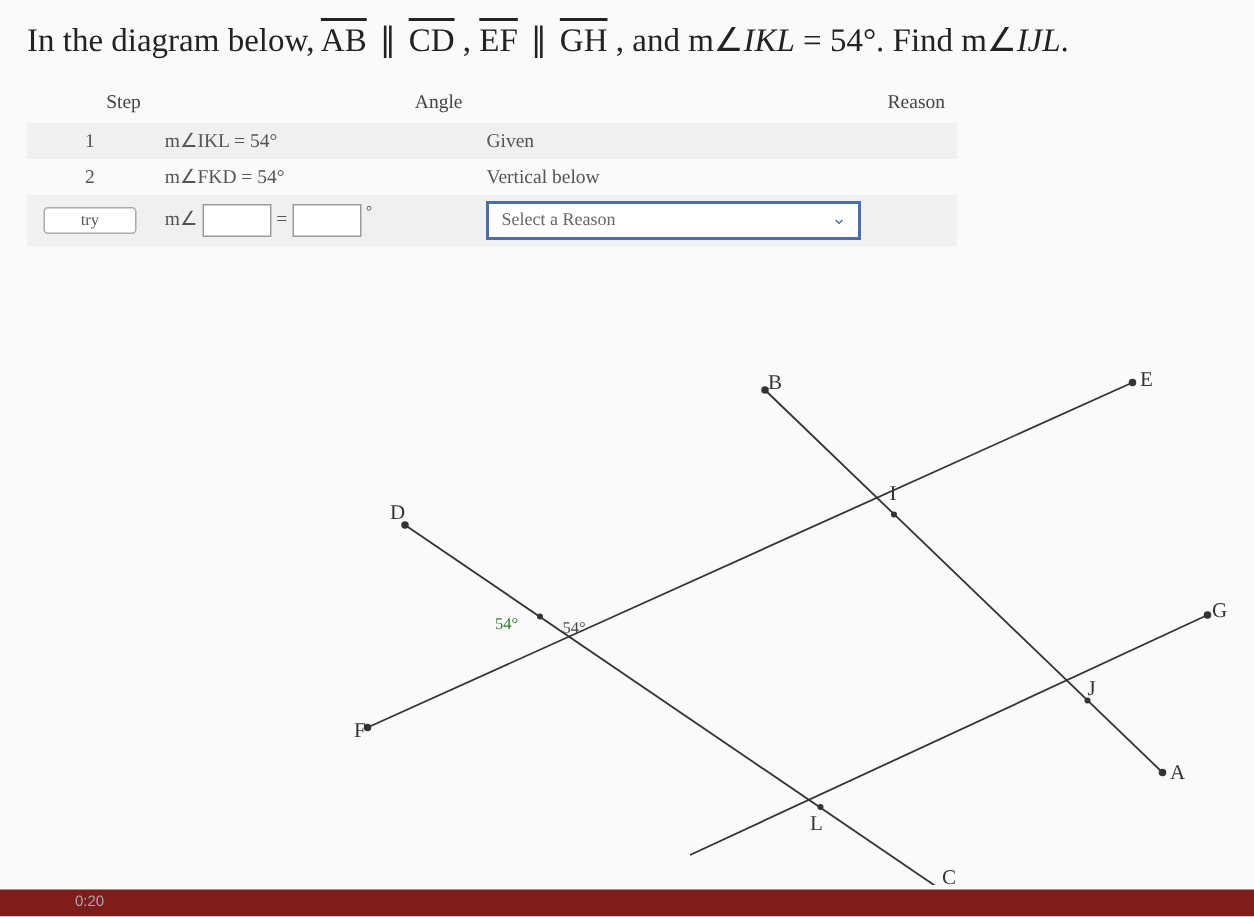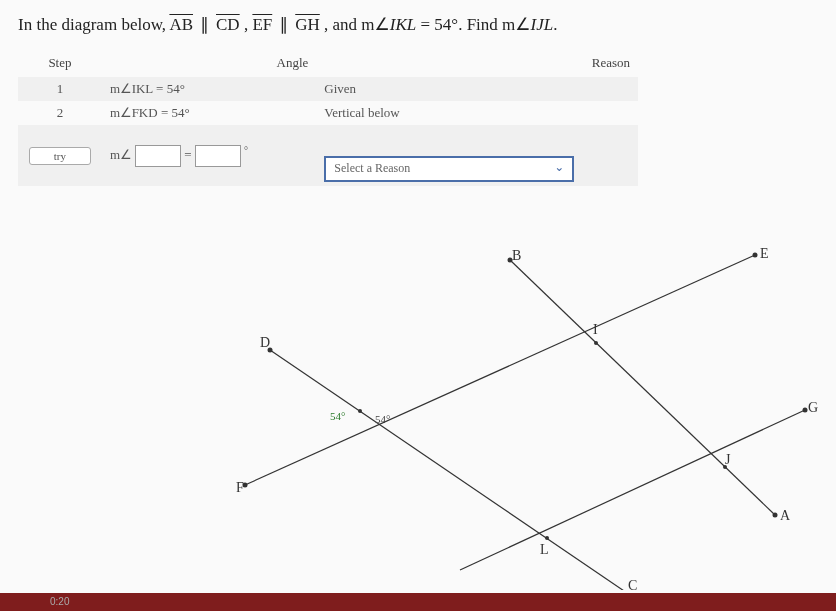--- a/index.html
+++ b/index.html
@@ -6,42 +6,42 @@
     body {
       font-family: 'Times New Roman', serif;
       background: #fafafa;
       width: 836px;
       height: 611px;
       position: relative;
       overflow: hidden;
     }
     .problem-text {
       padding: 14px 6px 10px 18px;
-      font-size: 17px;
+      font-size: 22px;
       color: #222;
     }
     .overline { text-decoration: overline; }
     .parallel { display: inline-block; margin: 0 3px; }
     .table-area {
       padding: 6px 18px;
     }
     table {
       border-collapse: collapse;
       width: 620px;
     }
     td, th {
       padding: 4px 8px;
       font-size: 13px;
       color: #555;
       vertical-align: middle;
     }
     th {
       font-weight: normal;
       color: #444;
-      text-align: center;
+      text-align: right;
       padding-bottom: 6px;
     }
     td.step-col { width: 50px; text-align: center; }
     td.angle-col { width: 200px; }
     td.reason-col { width: 300px; text-align: left;}
     th.reason-col { text-align: right;}
     th.angle-col { text-align: right;}
     tr.row-alt { background: #f0f0f0; }
     .try-btn {
       display: inline-block;
@@ -63,21 +63,20 @@
     .reason-select {
       display: inline-block;
       width: 250px;
       height: 26px;
       border: 2px solid #4a6ea9;
       background: #fff;
       font-size: 12px;
       color: #666;
       padding: 3px 8px;
       position: relative;
-      margin-top: 27px;
     }
     .reason-select::after {
       content: "⌄";
       position: absolute;
       right: 8px;
       top: 2px;
       color: #4a6ea9;
       font-size: 12px;
     }
     .diagram {

